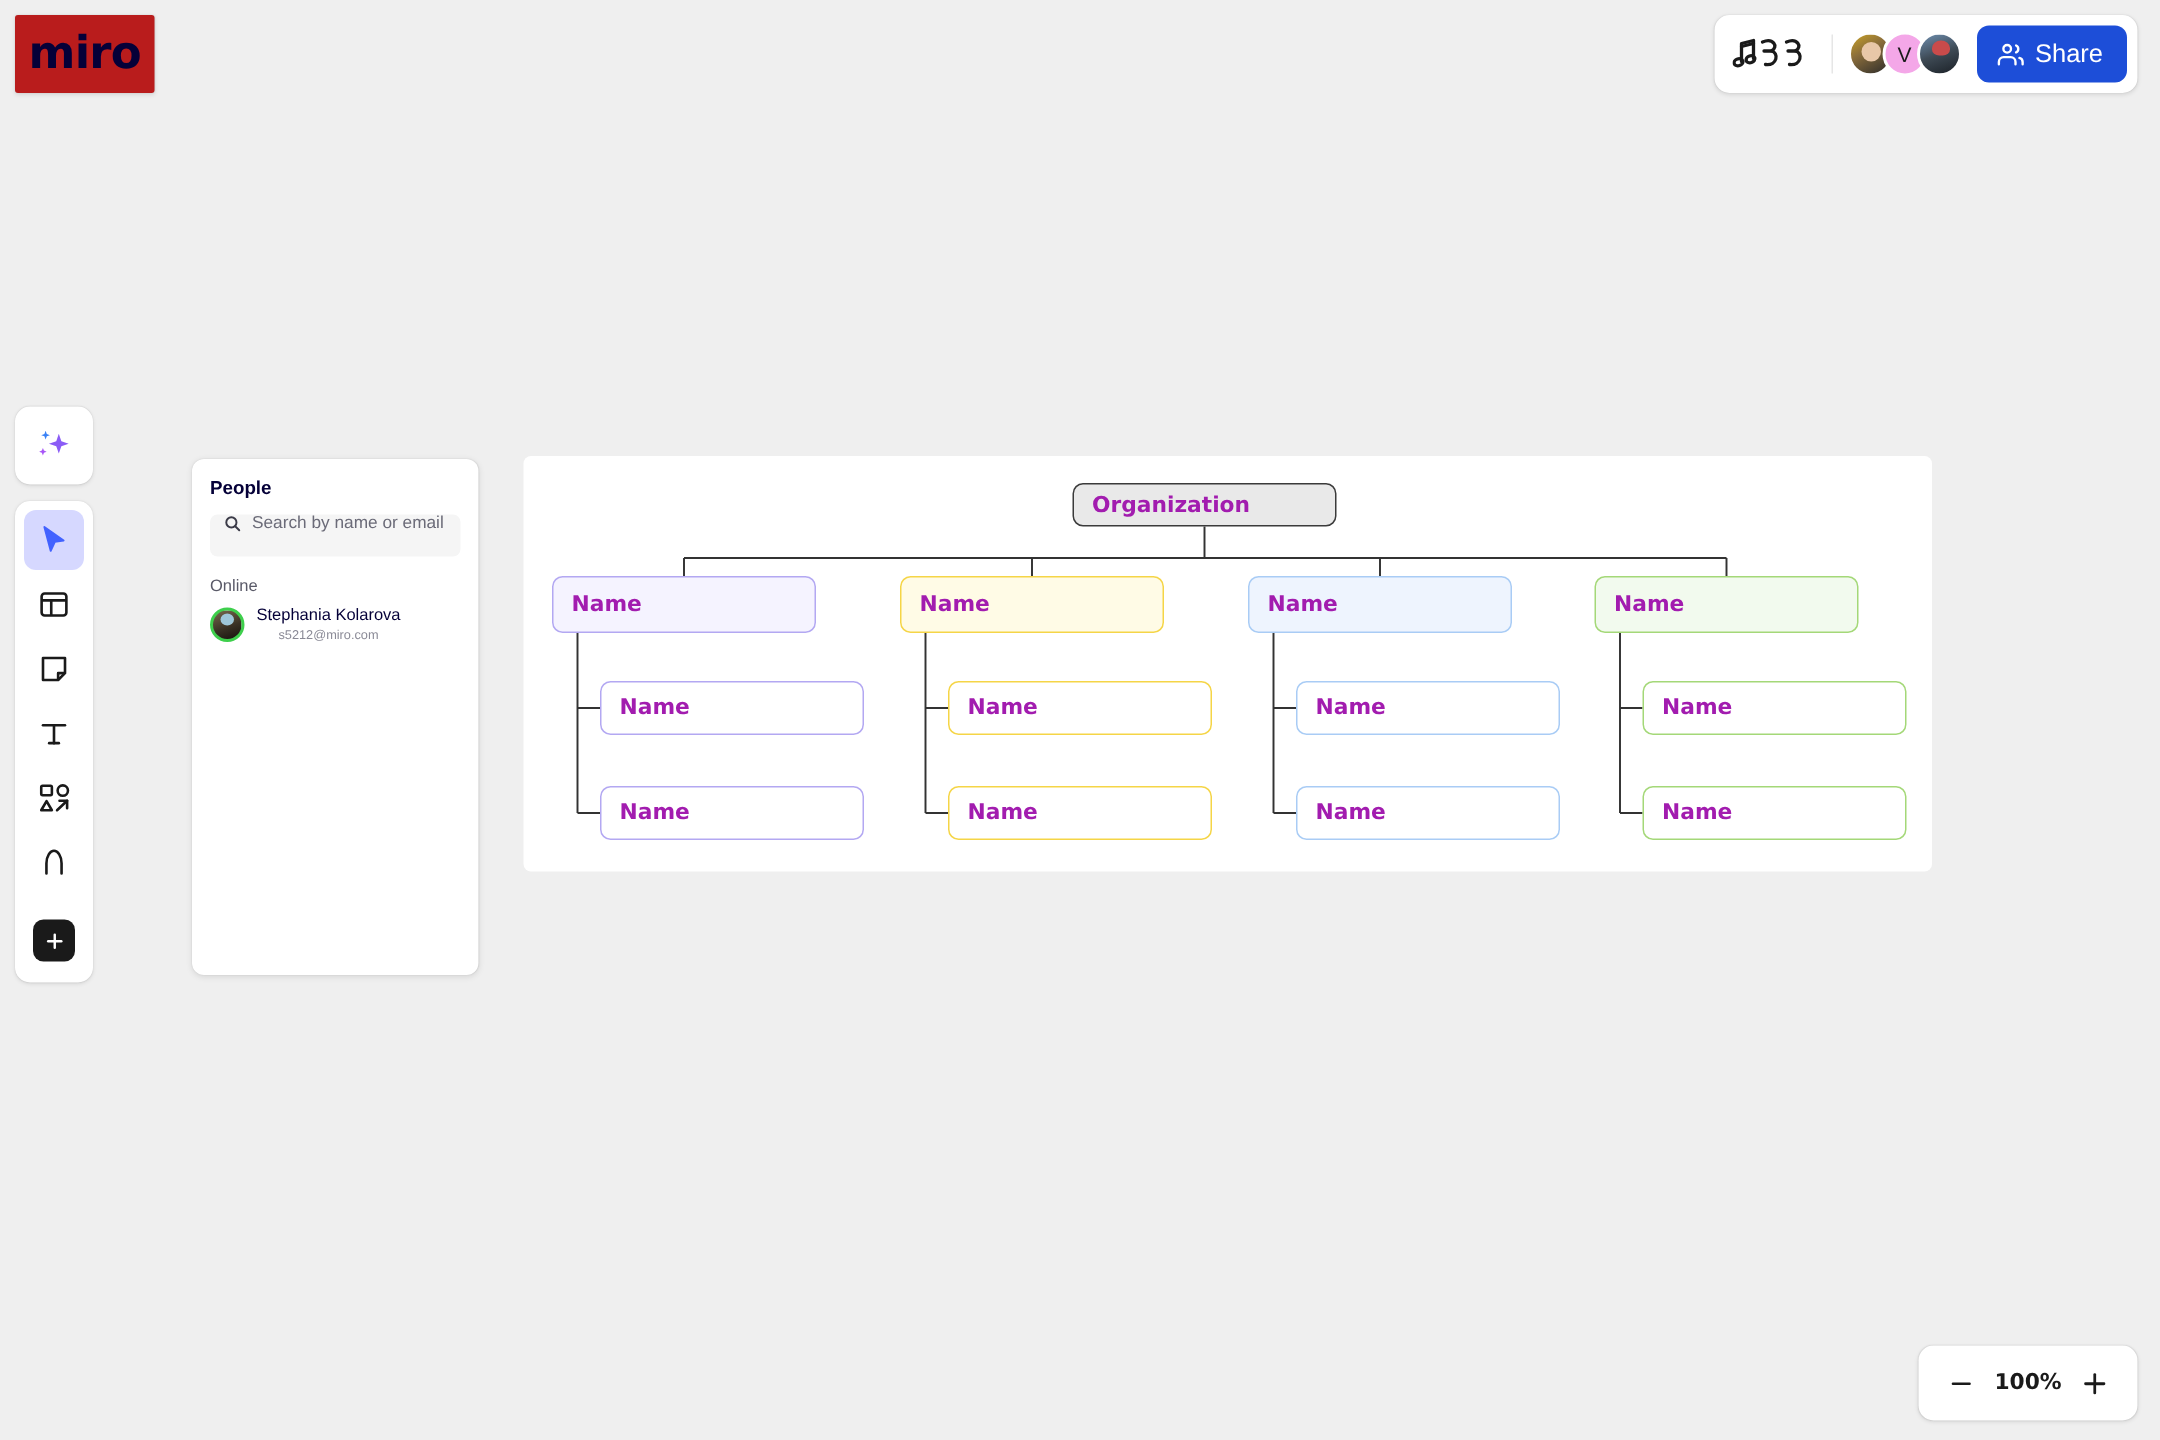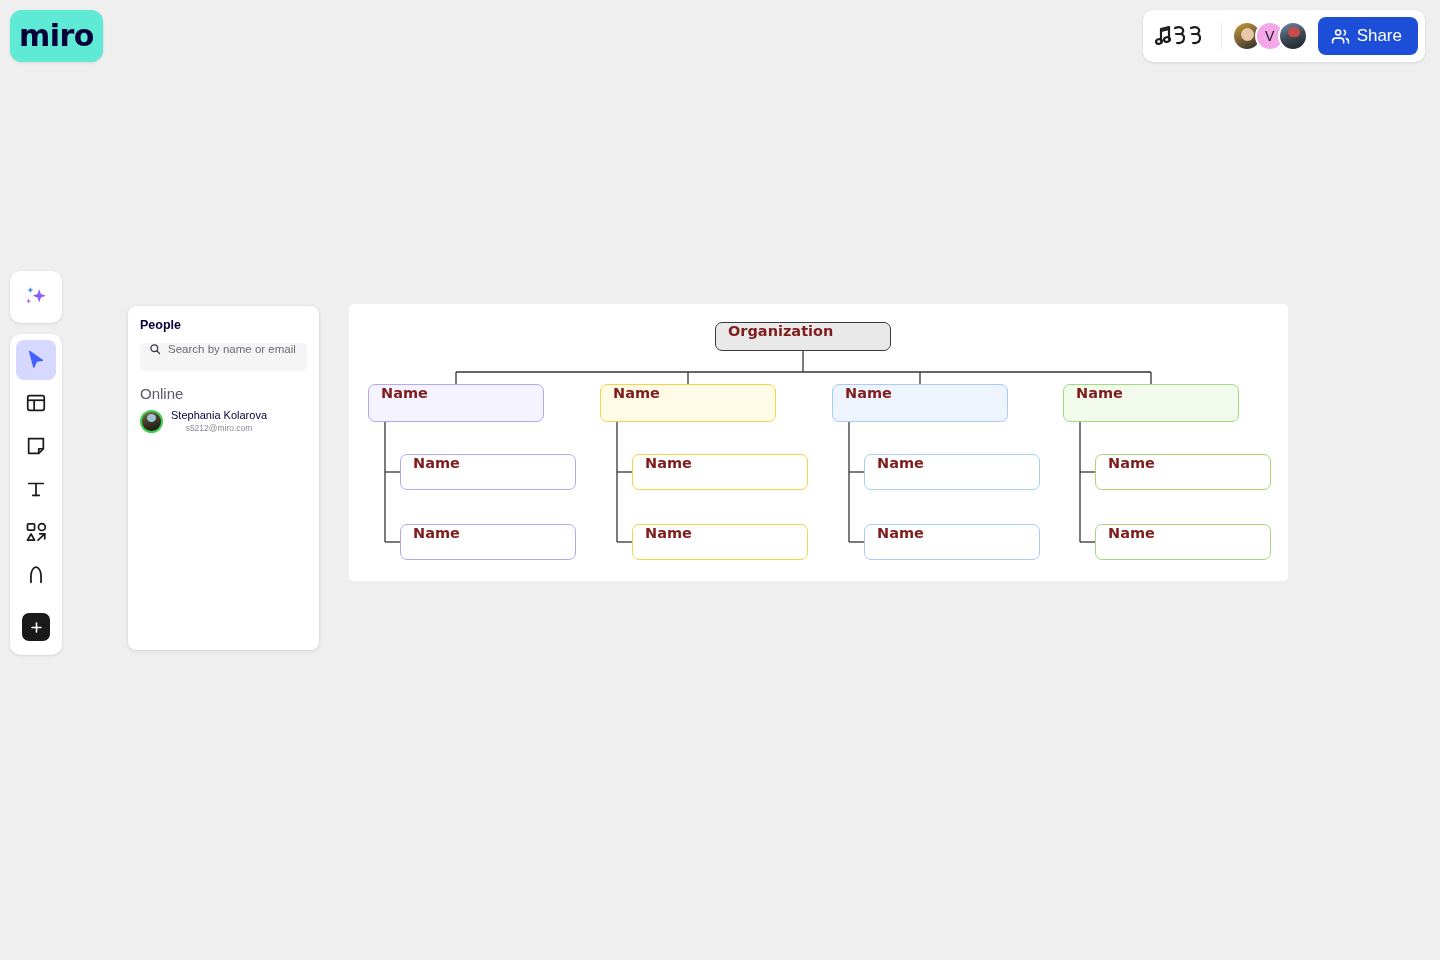--- a/index.html
+++ b/index.html
@@ -8,21 +8,21 @@
     background: #efefef;
     font-family: "Liberation Sans", sans-serif;
     overflow: hidden;
   }
   #app { position: relative; width: 1440px; height: 960px; }
 
   
   .logo-card {
     position: absolute; left: 10px; top: 10px;
     width: 93px; height: 52px;
-    background: #5eead4; border-radius: 12px;
+    background: #b91c1c; border-radius: 2px;
     box-shadow: 0 1px 3px rgba(0,0,0,.10), 0 0 1px rgba(0,0,0,.10);
     display: flex; align-items: center; justify-content: center;
   }
   .logo-text {
     font-family: "DejaVu Sans", sans-serif;
     font-size: 30px; font-weight: 700; letter-spacing: -0.5px;
     color: #050038; line-height: 1;
   }
 
   
@@ -95,21 +95,21 @@
     background: #fff; border-radius: 8px;
     box-shadow: 0 1px 4px rgba(0,0,0,.10), 0 0 1px rgba(0,0,0,.12);
     padding: 12px 12px 0;
   }
   .people-title { font-size: 12.5px; font-weight: 700; color: #050038; }
   .search-box {
     margin-top: 11px; height: 28px; background: #f5f5f5; border-radius: 5px;
     display: flex; align-items: flex-start; gap: 7px; padding: 0 9px;
   }
   .search-ph { font-size: 11.5px; color: #6b6b78; }
-  .online-label { margin-top: 14px; font-size: 15px; color: #5a5a68; }
+  .online-label { margin-top: 14px; font-size: 11px; color: #5a5a68; }
   .person-row { margin-top: 7px; display: flex; align-items: center; gap: 8px; }
   .person-av {
     width: 23px; height: 23px; border-radius: 50%;
     border: 2px solid #3ecf4c; position: relative; overflow: hidden;
     background: linear-gradient(160deg,#7a6a4e 0%,#3b3326 55%,#15110c 100%);
     flex: none;
   }
   .person-av::after {
     content:""; position:absolute; left:5px; top:2px; width:9px; height:8px;
     border-radius:50%; background:#9ec6d8;
@@ -117,22 +117,22 @@
   .person-name { font-size: 11px; color: #050038; line-height: 1.25; }
   .person-email { font-size: 8.5px; color: #8a8a96; line-height: 1.25; text-align: center; }
 
   
   .frame {
     position: absolute; left: 349px; top: 304px;
     width: 939px; height: 277px; background: #fff; border-radius: 5px;
   }
   .chart { position: absolute; inset: 0; }
   .node {
-    position: absolute; border-radius: 7px; display: flex; align-items: flex-start;
-    padding-left: 12px; font-size: 14.5px; font-weight: 700; color: #7f1d1d;
+    position: absolute; border-radius: 7px; display: flex; align-items: center;
+    padding-left: 12px; font-size: 14.5px; font-weight: 700; color: #a21caf;
     font-family: "DejaVu Sans", sans-serif; cursor: pointer;
   }
   svg.links { position: absolute; inset: 0; width: 939px; height: 277px; overflow: visible; }
 
   
   .zoomctl {
     position: absolute; right: 15px; bottom: 13px;
     width: 146px; height: 50px; background: #fff; border-radius: 10px;
     box-shadow: 0 1px 3px rgba(0,0,0,.10), 0 0 1px rgba(0,0,0,.10);
     display: flex; align-items: center; justify-content: space-between;
@@ -317,14 +317,28 @@
         </div>
         <div class="node" style="left: 746px; top: 150px; width: 176px; height: 36px; background: rgb(255, 255, 255); border: 1.6px solid rgb(164, 216, 120);">
           <span>Name</span>
         </div>
         <div class="node" style="left: 746px; top: 220px; width: 176px; height: 36px; background: rgb(255, 255, 255); border: 1.6px solid rgb(164, 216, 120);">
           <span>Name</span>
         </div>
       </div>
   </div>
 
+  <div class="zoomctl">
+    <div class="zbtn">
+      <svg width="19" height="19" viewBox="0 0 24 24" fill="none" stroke="#1a1a1a" stroke-width="2.1" stroke-linecap="round">
+        <path d="M5 12 H19"></path>
+      </svg>
+    </div>
+    <div class="zval">100%</div>
+    <div class="zbtn">
+      <svg width="21" height="21" viewBox="0 0 24 24" fill="none" stroke="#1a1a1a" stroke-width="2.1" stroke-linecap="round">
+        <path d="M12 5 V19"></path>
+          <path d="M5 12 H19"></path>
+      </svg>
+    </div>
+  </div>
 
 </div>
 
 </body></html>

